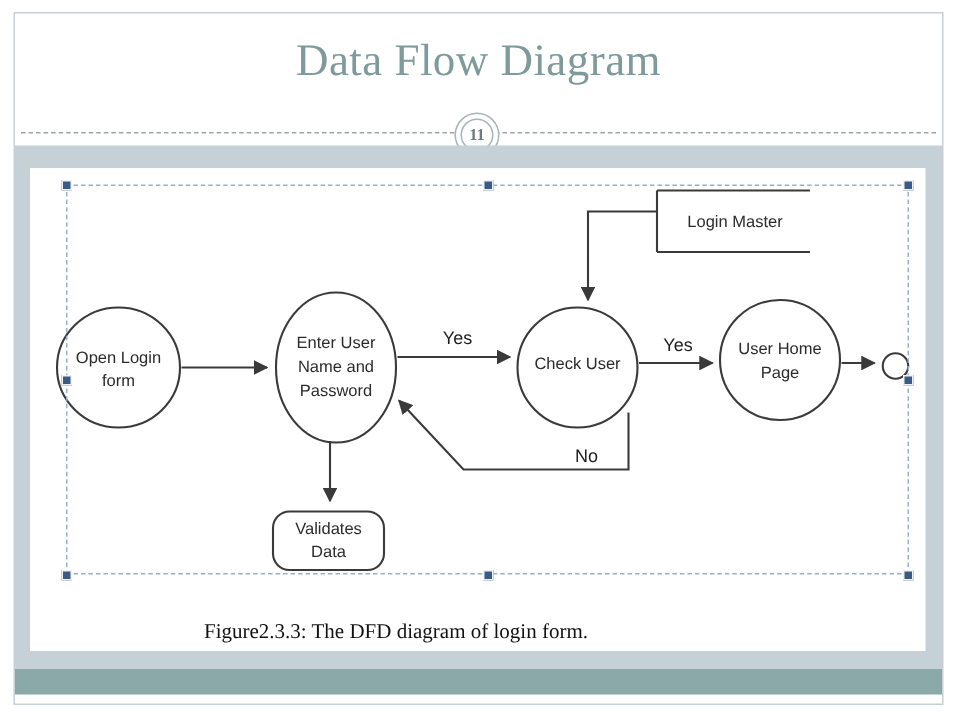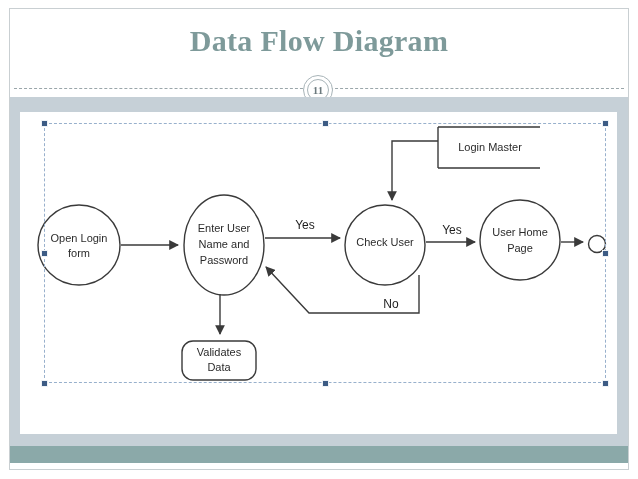--- a/index.html
+++ b/index.html
@@ -17,21 +17,21 @@
   
   .slide-border{
     position:absolute;left:9px;top:8px;width:620px;height:462px;
     border:1px solid #c9cfd2;box-sizing:border-box;
   }
   
   .title{
     position:absolute;left:0;top:24px;width:638px;
     text-align:center;
     font-family:"Liberation Serif","DejaVu Serif",serif;
-    font-weight:bold;
+    font-weight:normal;
     font-size:30px;
     letter-spacing:.3px;
     color:#7e9a9a;
   }
   
   .rule{
     position:absolute;left:14px;top:88px;width:610px;height:0;
     border-top:1px dashed #9aa6aa;
   }
   .page-badge{
@@ -182,14 +182,15 @@
   <div class="sel-box"></div>
   <div class="handle h-tl"></div>
   <div class="handle h-tc"></div>
   <div class="handle h-tr"></div>
   <div class="handle h-ml"></div>
   <div class="handle h-mr"></div>
   <div class="handle h-bl"></div>
   <div class="handle h-bc"></div>
   <div class="handle h-br"></div>
 
+  <div class="caption">Figure2.3.3: The DFD diagram of login form.</div>
 
 </div>
 
 </body></html>

